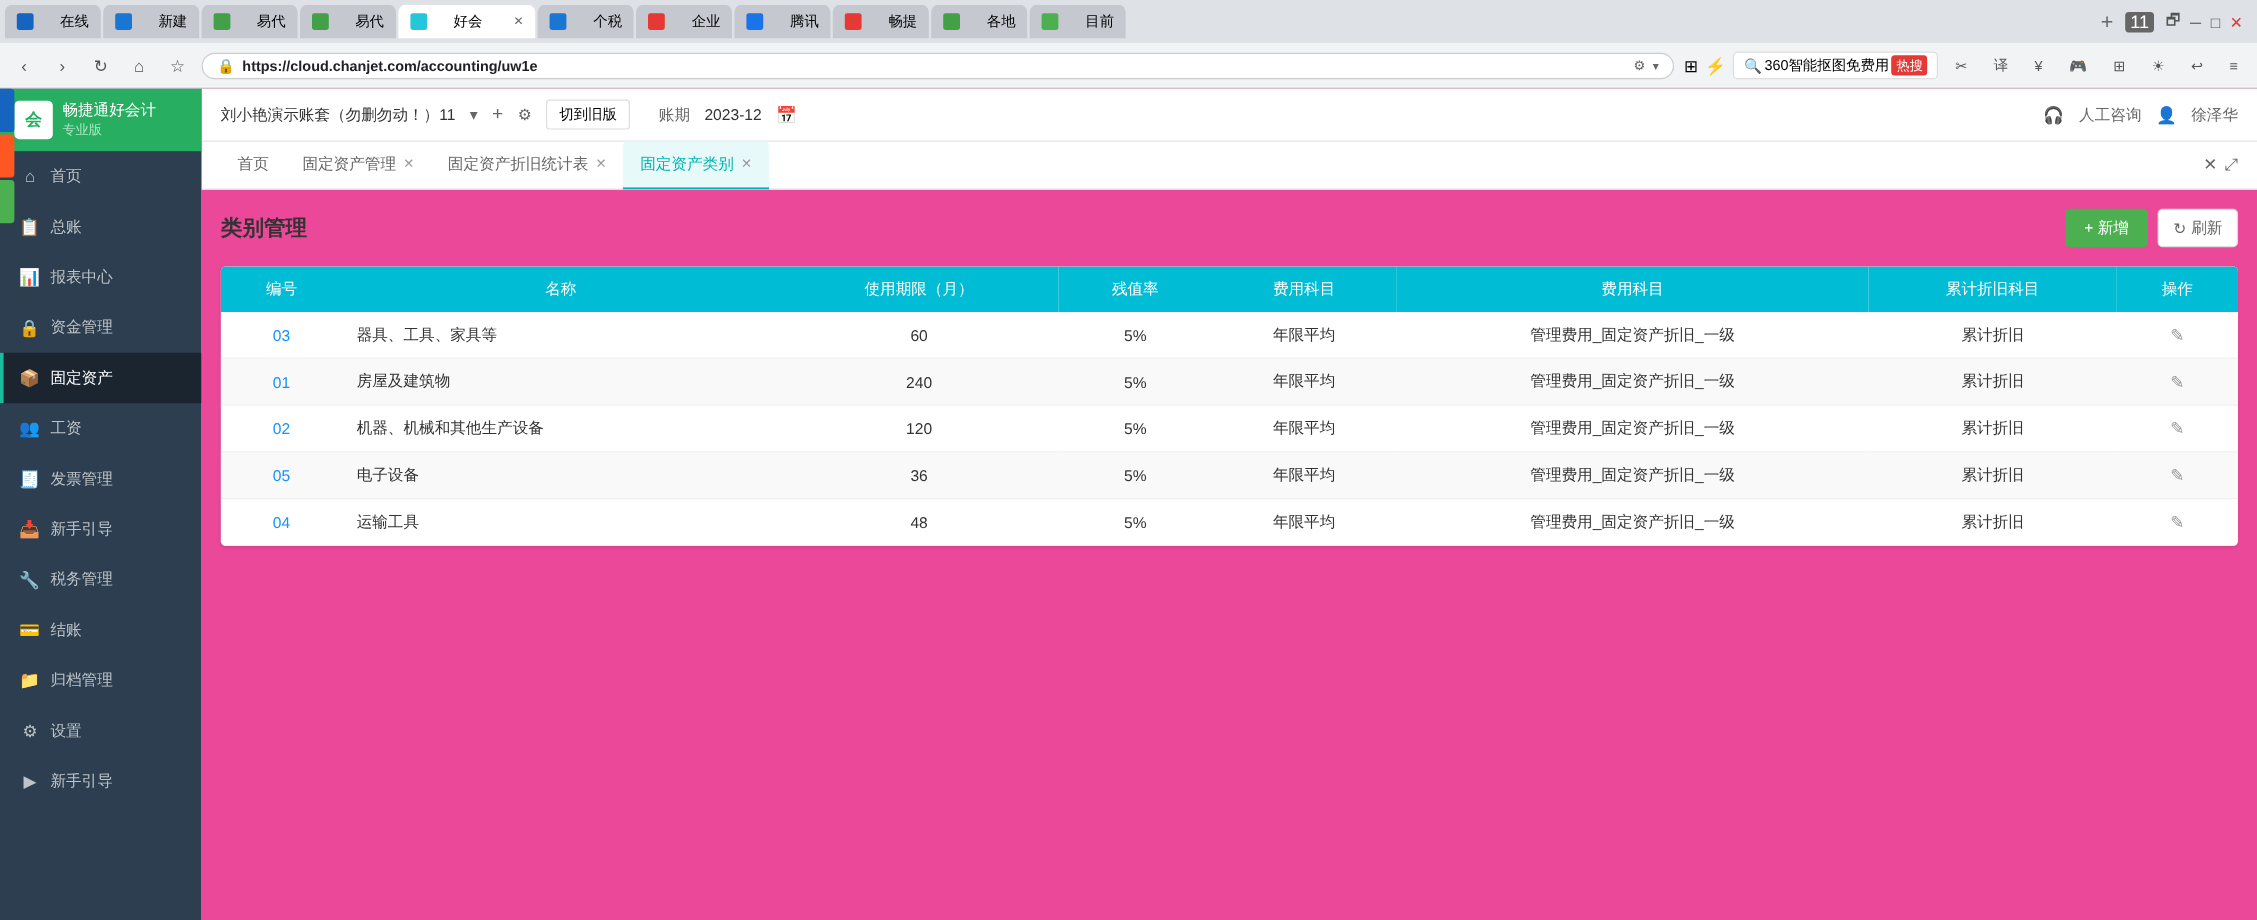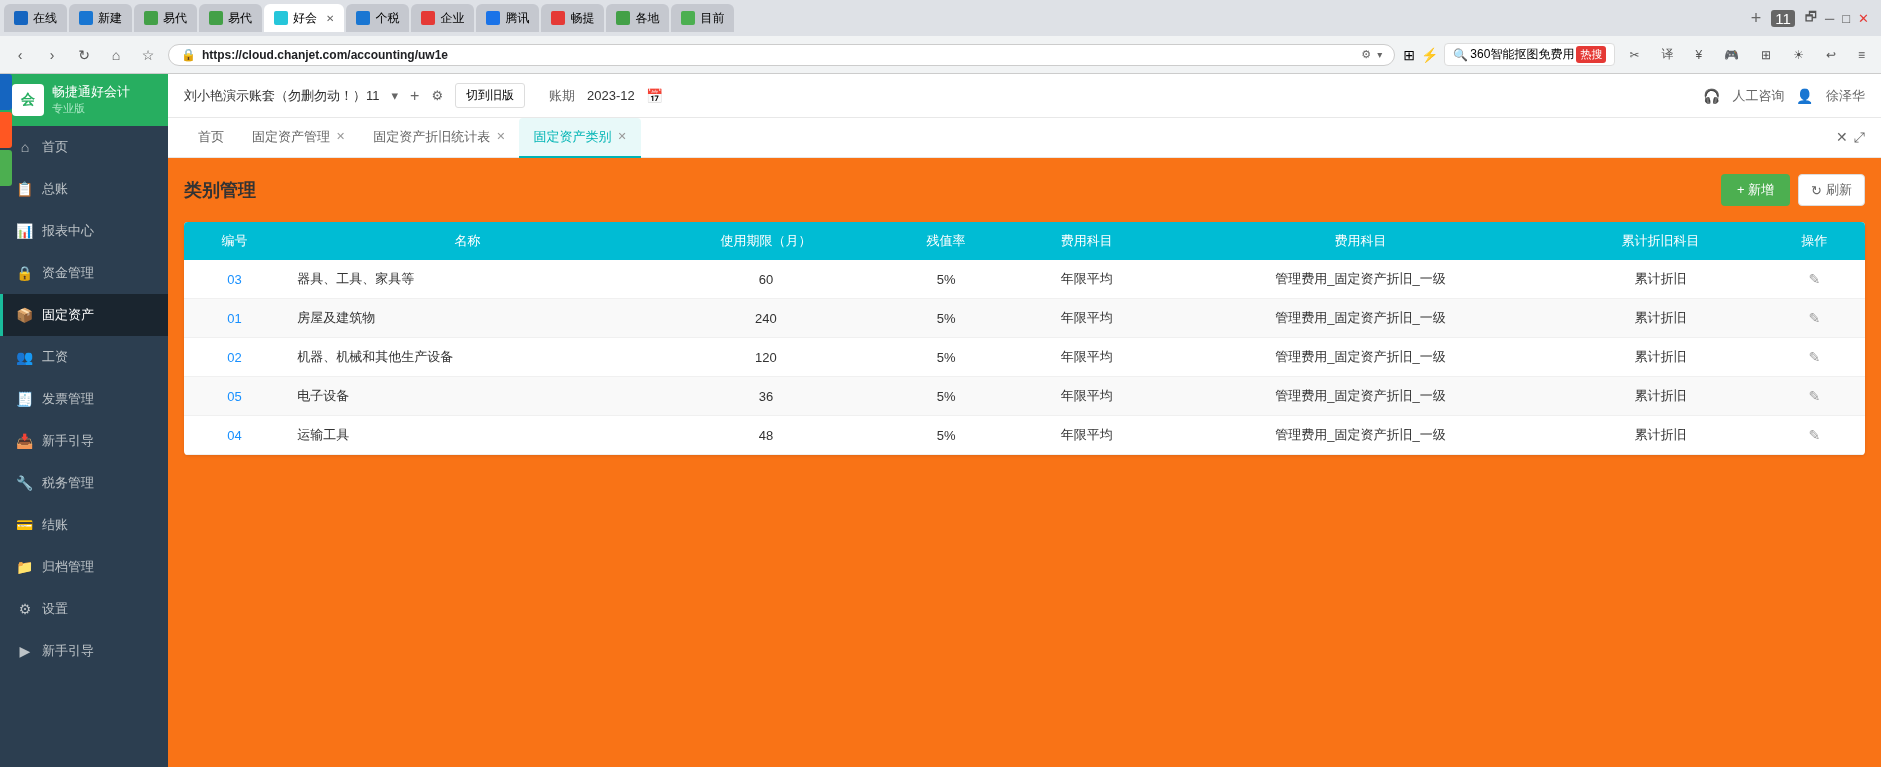--- a/index.html
+++ b/index.html
@@ -1,18 +1,18 @@
 <!DOCTYPE html>
 <html><head>
   <meta charset="utf-8">
   <style>
     * { margin: 0; padding: 0; box-sizing: border-box; }
     body { font-family: 'Microsoft YaHei', Arial, sans-serif; font-size: 13px; background: #f0f2f5; overflow: hidden; }
     .tab-bar { display: flex; align-items: center; height: 36px; background: #dee1e6; padding: 0 4px; gap: 2px; overflow: hidden; }
-    .browser-tab { display: flex; align-items: center; height: 28px; padding: 0 10px; border-radius: 6px 6px 0 0; font-size: 12px; background: #c5c8cf; gap: 5px; white-space: nowrap; cursor: pointer; max-width: 140px; }
+    .browser-tab { display: flex; align-items: center; height: 28px; padding: 0 10px; border-radius: 6px 6px 0 0; font-size: 12px; background: #c5c8cf; gap: 22px; white-space: nowrap; cursor: pointer; max-width: 140px; }
     .browser-tab.active { background: #fff; }
     .browser-tab .favicon { width: 14px; height: 14px; border-radius: 2px; display: inline-block; flex-shrink: 0; }
     .browser-tab .tab-close { margin-left: 4px; font-size: 10px; color: #666; cursor: pointer; }
     .tab-new { padding: 0 8px; font-size: 18px; color: #666; cursor: pointer; }
     .tab-count { background: #666; color: #fff; border-radius: 3px; padding: 0 4px; font-size: 15px; }
 
     .browser-toolbar { display: flex; align-items: center; height: 38px; background: #f1f3f4; padding: 0 8px; gap: 8px; border-bottom: 1px solid #ccc; }
     .nav-btn { width: 24px; height: 24px; border: none; background: transparent; cursor: pointer; font-size: 14px; color: #555; display: flex; align-items: center; justify-content: center; border-radius: 50%; }
     .address-bar { flex: 1; display: flex; align-items: center; background: #fff; border: 1px solid #ccc; border-radius: 20px; padding: 3px 12px; gap: 6px; font-size: 12px; }
     .address-bar .lock-icon { color: #1a73e8; font-size: 12px; }
@@ -33,21 +33,21 @@
     .sidebar-item.active { background: #1a252f; color: #fff; }
     .sidebar-icon { font-size: 14px; width: 18px; text-align: center; }
 
     
     .sidebar-item.active .sidebar-icon { color: #1abc9c; }
     
     
     .sidebar-item.active { border-left: 3px solid #1abc9c; padding-left: 13px; }
 
     
-    .main-content { flex: 1; display: flex; flex-direction: column; background: #f97316; overflow: hidden; }
+    .main-content { flex: 1; display: flex; flex-direction: column; background: #ec4899; overflow: hidden; }
 
     
     .top-bar { background: #fff; padding: 6px 16px; display: flex; align-items: center; gap: 12px; border-bottom: 1px solid #e8e8e8; height: 44px; }
     .company-name { font-size: 13px; color: #333; }
     .period-label { font-size: 13px; color: #666; margin-left: 12px; }
     .period-value { font-size: 13px; color: #333; }
     .switch-btn { padding: 3px 10px; border: 1px solid #ddd; border-radius: 3px; background: #fff; font-size: 12px; cursor: pointer; }
     .top-bar-right { margin-left: auto; display: flex; align-items: center; gap: 12px; font-size: 13px; color: #666; }
 
     

